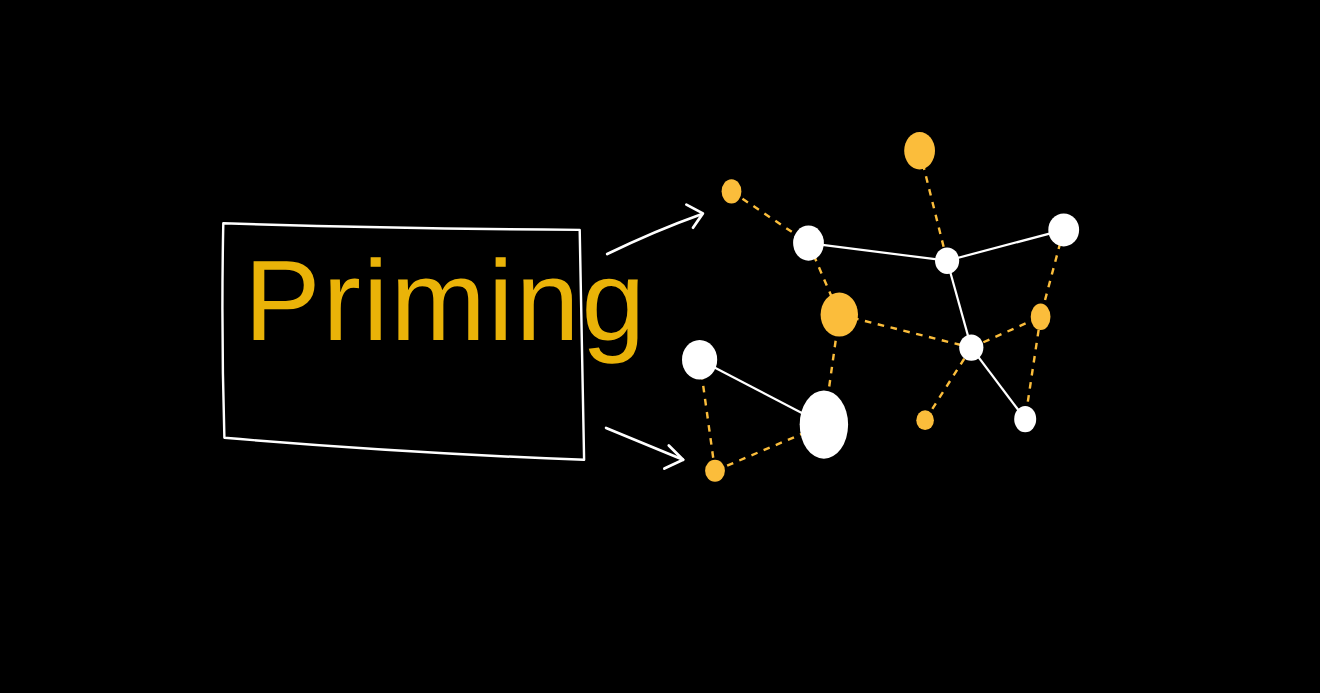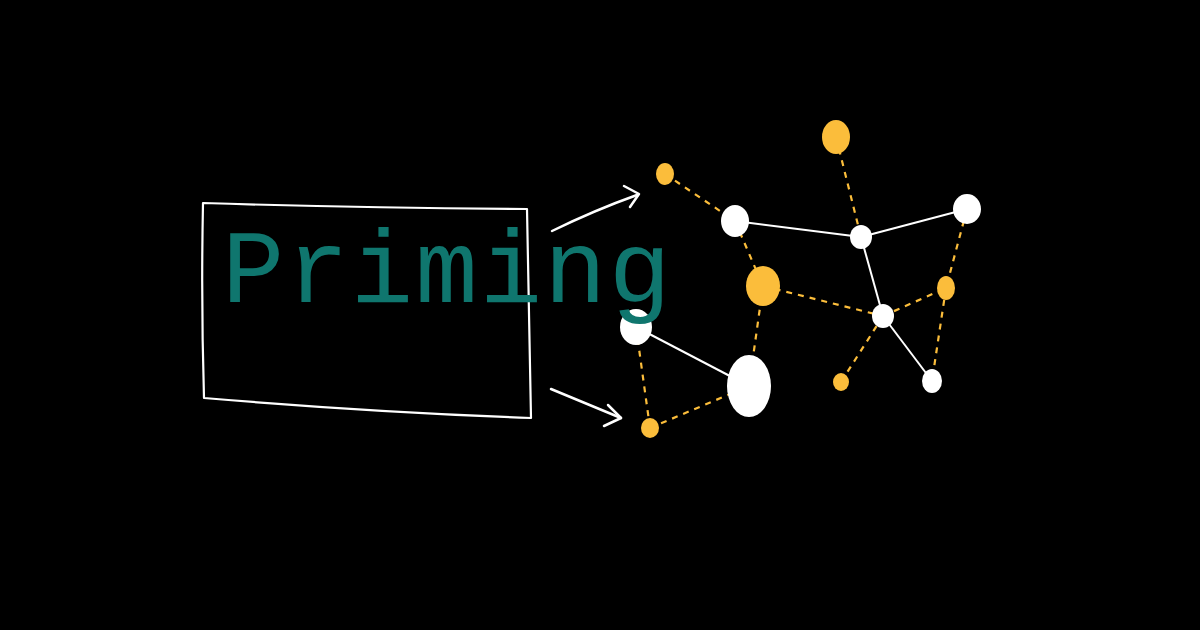--- a/index.html
+++ b/index.html
@@ -1,18 +1,18 @@
 <!DOCTYPE html>
 <html><head>
 <meta charset="utf-8">
 <style>
   html, body { margin:0; padding:0; background:#000; }
   body { width:1200px; height:630px; overflow:hidden; position:relative; font-family:"DejaVu Sans", sans-serif; }
   svg { position:absolute; left:0; top:0; }
-  .label { position:absolute; left:222px; top:222px; font-family:Liberation Mono, monospace; font-size:104px; color:#0f766e; letter-spacing:2px; line-height:1; }
+  .label { position:absolute; left:222px; top:222px; font-family:Liberation Sans, sans-serif; font-size:104px; color:#eab308; letter-spacing:2px; line-height:1; }
 </style>
 </head>
 <body>
 
 <svg width="1200" height="630" viewBox="0 0 1200 630">
 
   <path d="M203,203 Q360,208 527,209 Q529,310 531,418 Q370,412 204,398 Q201,300 203,203 Z" fill="none" stroke="#fff" stroke-width="2.2" stroke-linejoin="round"></path>
 
   <g fill="none" stroke="#fff" stroke-width="2.5" stroke-linecap="round" stroke-linejoin="round">
     <path d="M552,231 Q595,210 637,195"></path>

